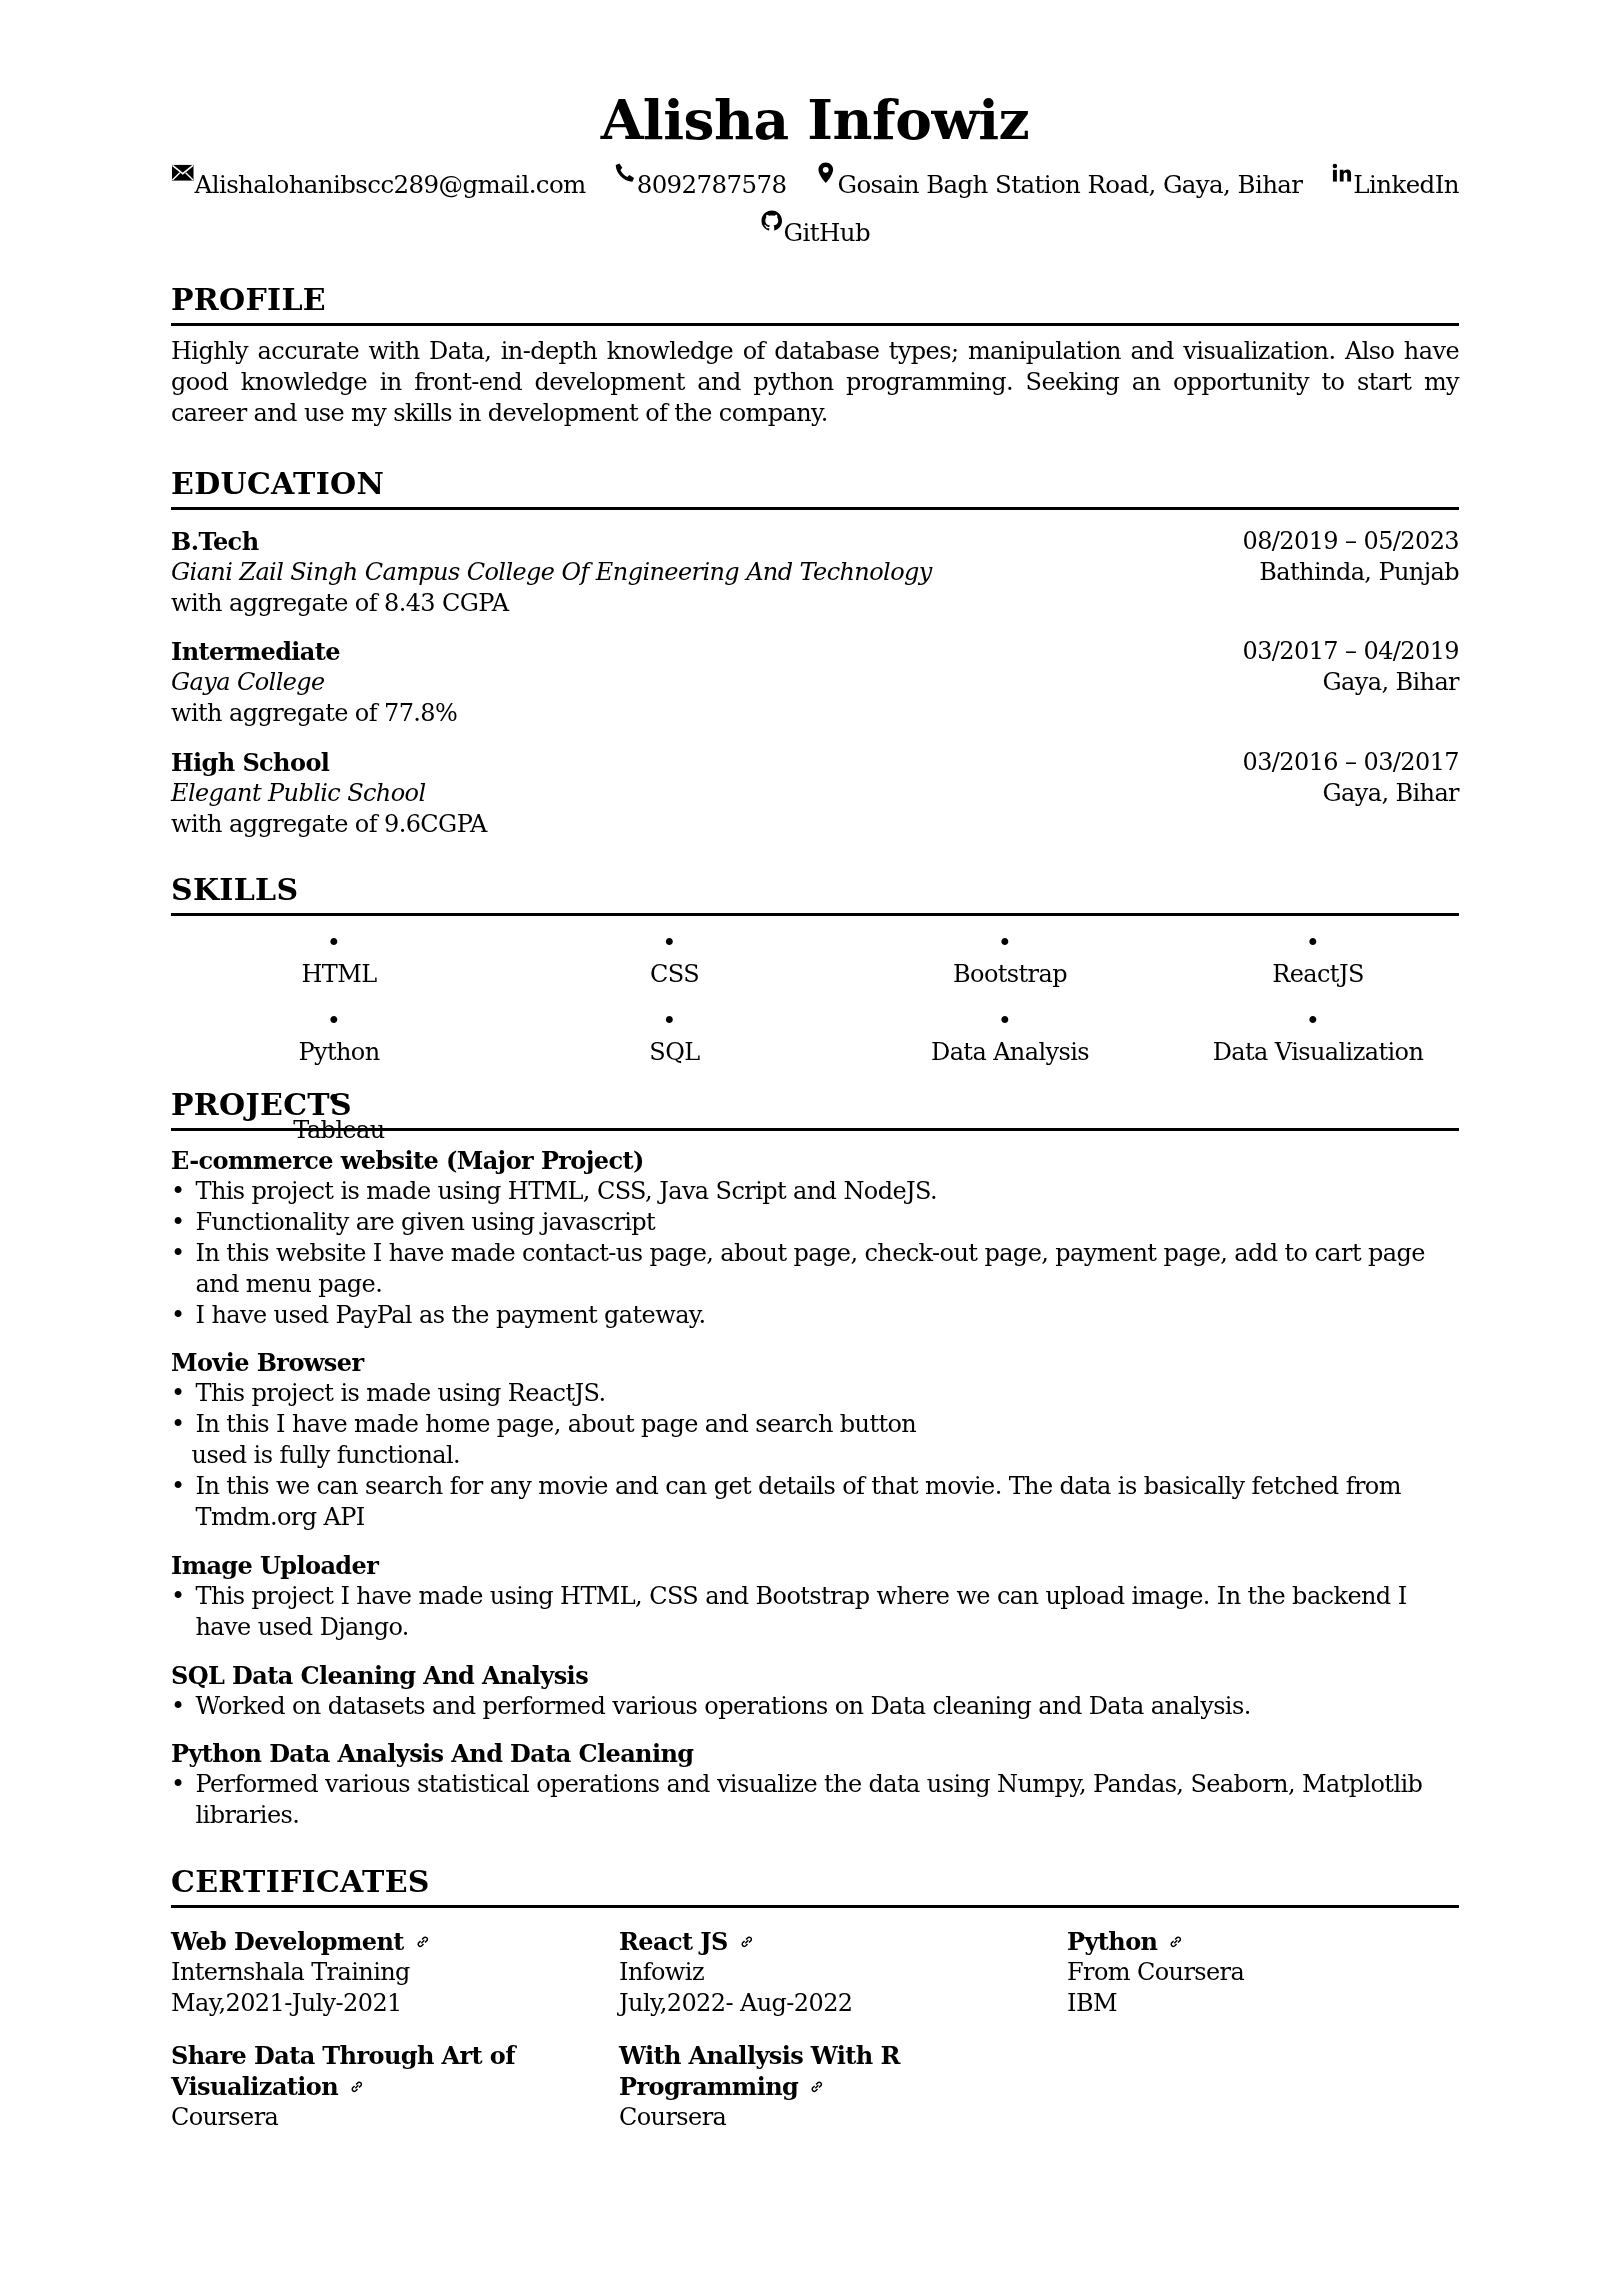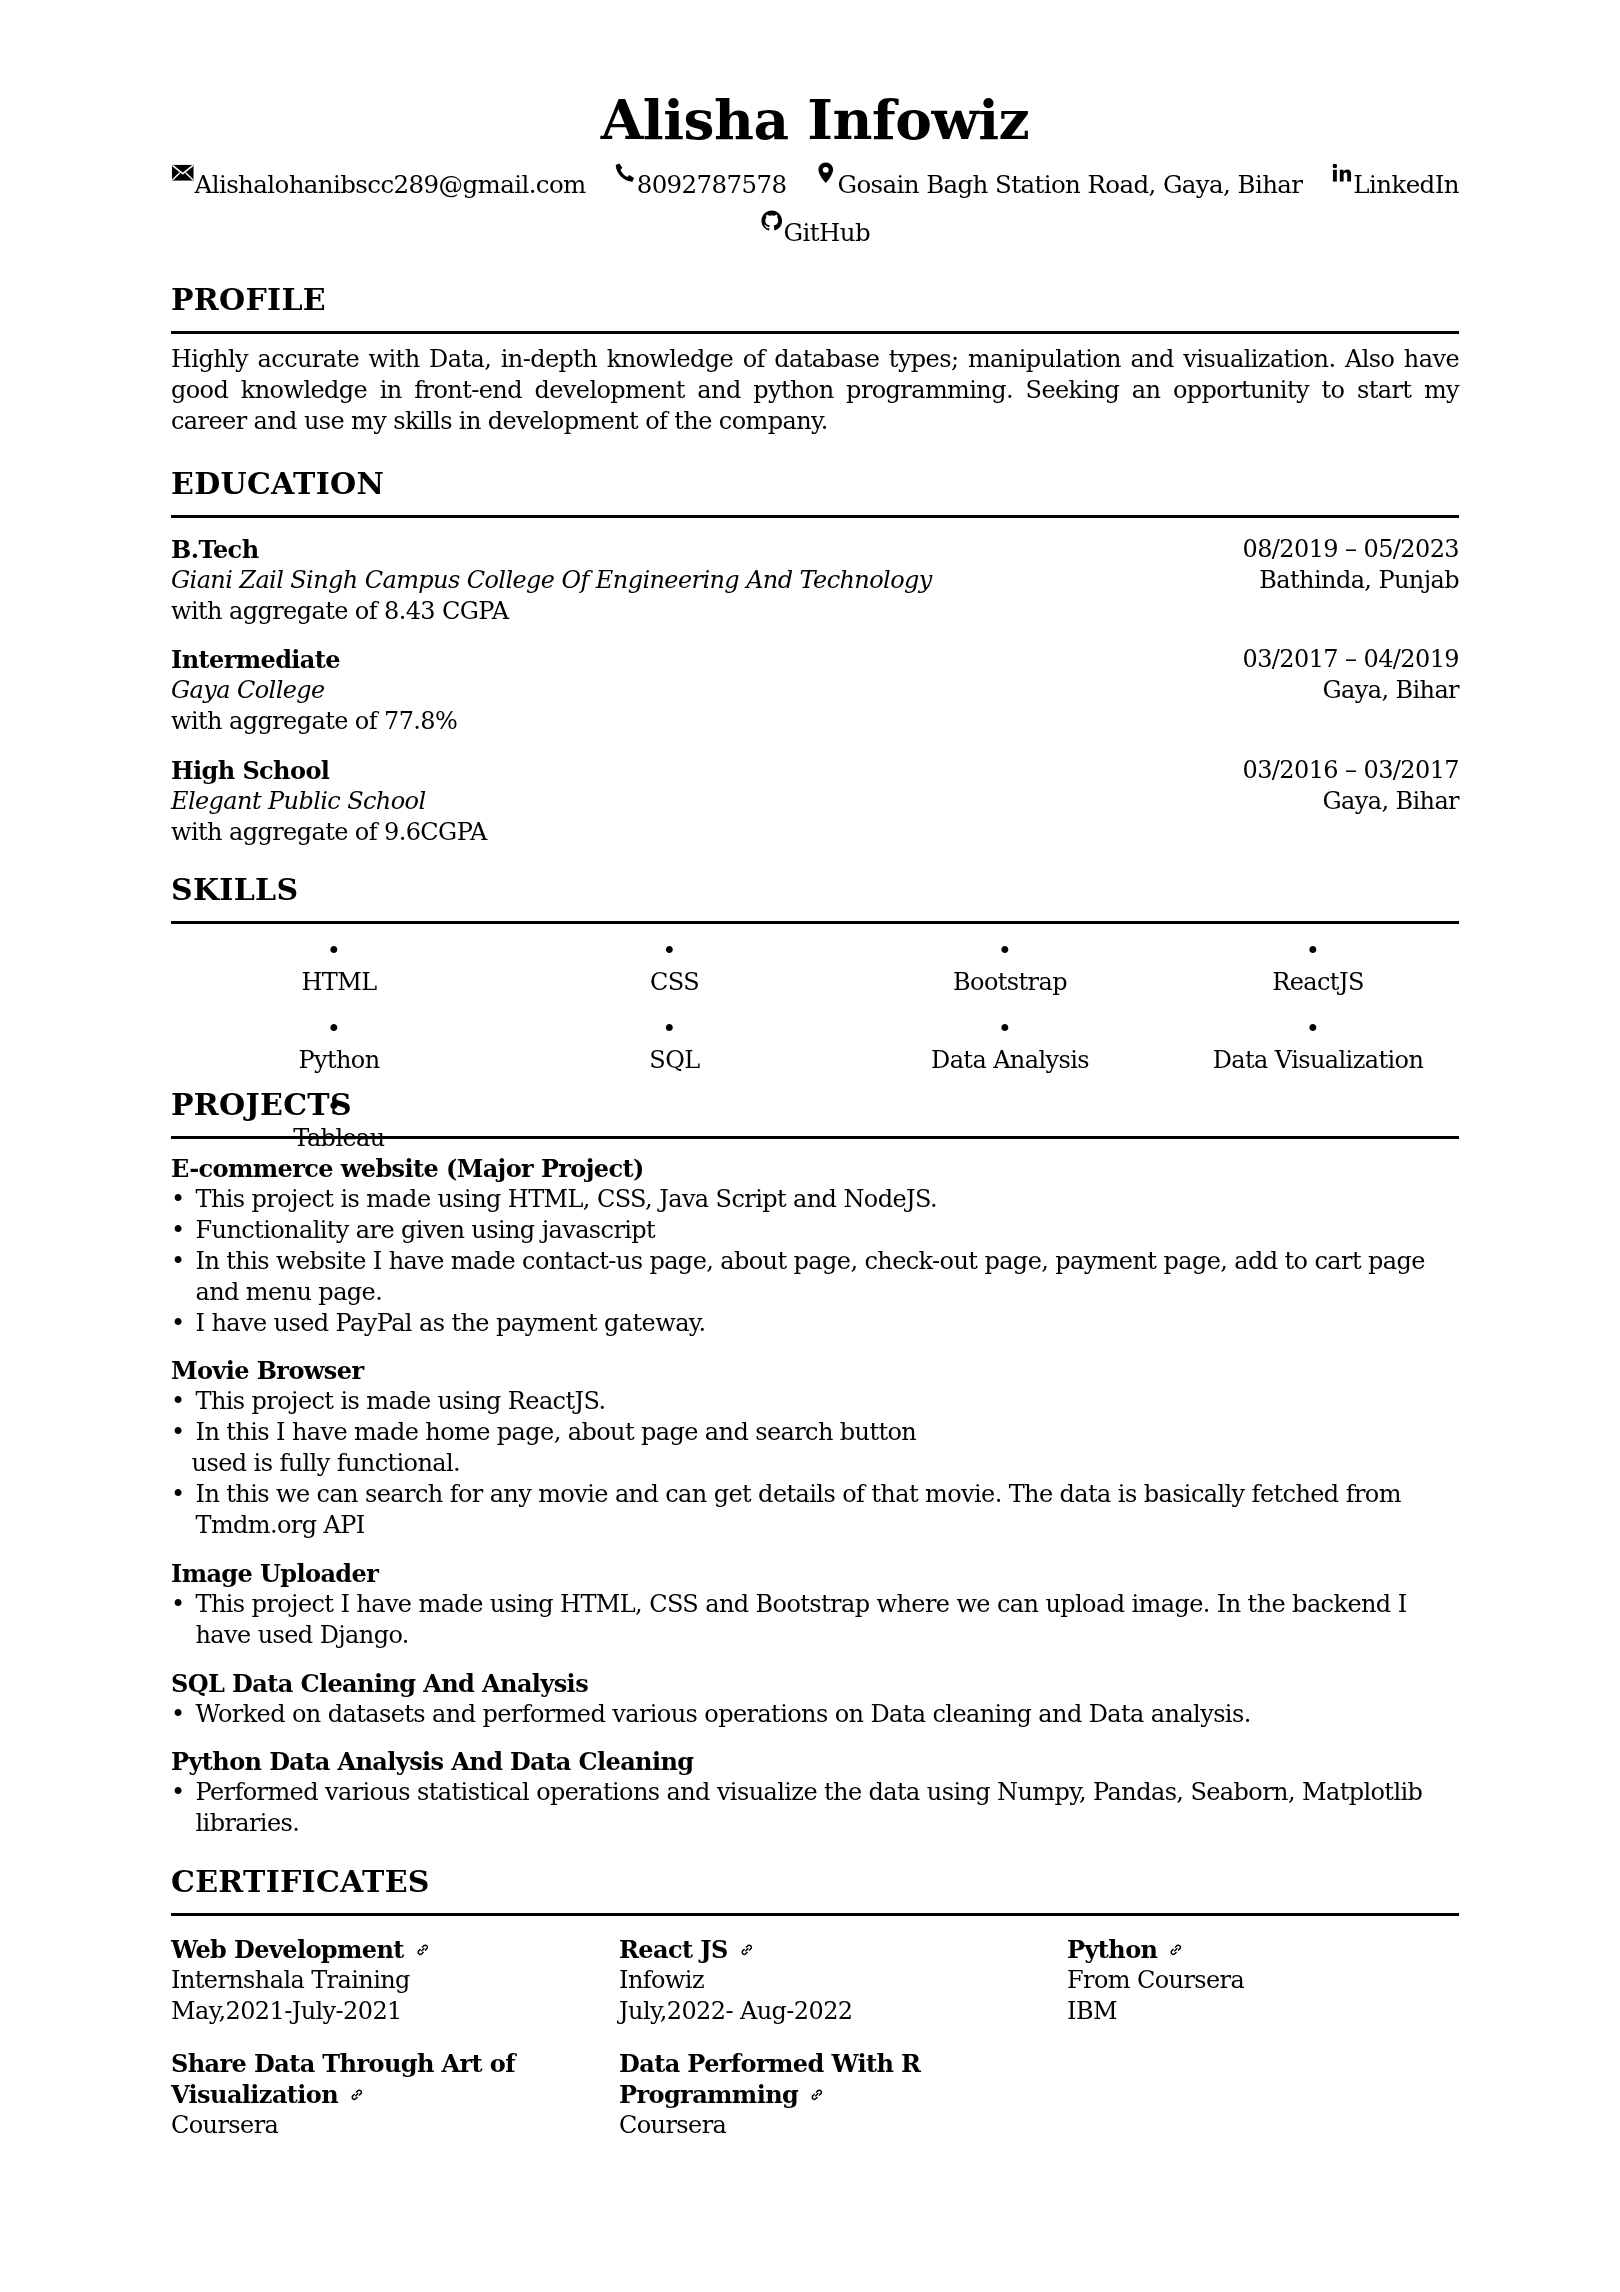--- a/index.html
+++ b/index.html
@@ -16,21 +16,21 @@
   .contacts {
     display: flex; justify-content: center; flex-wrap: wrap; gap: 0 27.4px;
     margin-top: 5.9px; font-size: 24.5px; line-height: 48px; letter-spacing: -0.6px;
     width: 1288px;
   }
   .contact-item { display: inline-flex; align-items: flex-start; gap: 0; white-space: nowrap; }
   .contact-item svg { width: 23.5px; height: 23.5px; flex: none; }
   .section { position: absolute; left: 0; width: 1288px; }
   .section-title {
     font-size: 30px; font-weight: bold; letter-spacing: 0.3px; line-height: 39px;
-    border-bottom: 3.9px solid #000; padding-bottom: 12px;
+    border-bottom: 3.9px solid #000; padding-bottom: 4px;
   }
   .text { font-size: 24px; line-height: 31px; letter-spacing: -0.6px; }
   .profile-text { margin-top: 9.8px; text-align: justify; }
   .edu-entry { display: flex; justify-content: space-between; margin-top: 17.6px; }
   .edu-entry:first-of-type { margin-top: 15.7px; }
   .edu-left { }
   .edu-right { text-align: right; }
   .bold { font-weight: bold; }
   .ital { font-style: italic; }
   .skills-grid {
@@ -295,21 +295,21 @@
         <div class="cert-title"><div>Share Data Through Art of</div><span>Visualization</span><svg class="link-icon" viewBox="0 0 24 24">
               <g fill="none" stroke="#000" stroke-width="2">
                 <path d="M10 14 L14 10"></path>
                 <path d="M9 11 L6 14 A3 3 0 0 0 10 18 L13 15"></path>
                 <path d="M15 13 L18 10 A3 3 0 0 0 14 6 L11 9"></path>
               </g>
             </svg></div>
         <div>Coursera</div>
       </div>
       <div>
-        <div class="cert-title"><div>Data Performed With R</div><span>Programming</span><svg class="link-icon" viewBox="0 0 24 24">
+        <div class="cert-title"><div>With Anallysis With R</div><span>Programming</span><svg class="link-icon" viewBox="0 0 24 24">
               <g fill="none" stroke="#000" stroke-width="2">
                 <path d="M10 14 L14 10"></path>
                 <path d="M9 11 L6 14 A3 3 0 0 0 10 18 L13 15"></path>
                 <path d="M15 13 L18 10 A3 3 0 0 0 14 6 L11 9"></path>
               </g>
             </svg></div>
         <div>Coursera</div>
       </div>
     </div>
   </div>

